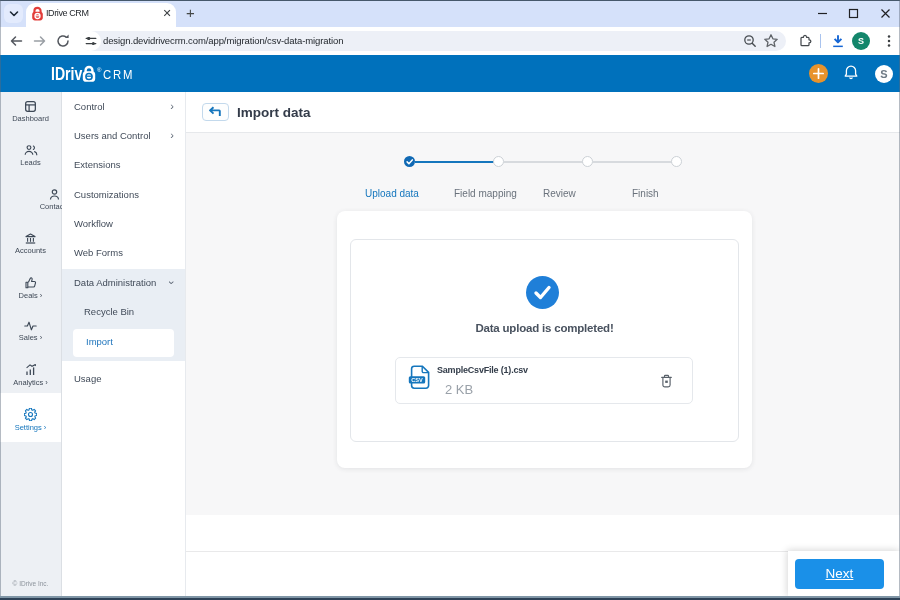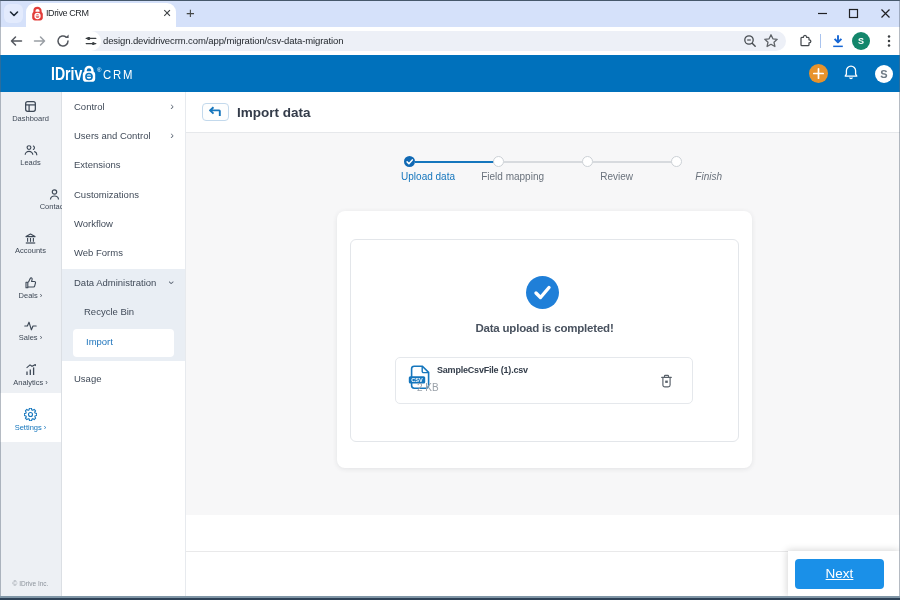--- a/index.html
+++ b/index.html
@@ -36,31 +36,31 @@
 
   
   #mainhdr { left:186px; top:92px; width:714px; height:41px; background:#fff; border-bottom:1px solid #e6e8eb; }
   #backbtn { left:202px; top:103px; width:27px; height:18px; border:1px solid #c3d9ec; border-radius:4px; background:#fdfefe; }
   #pagetitle { left:237px; top:105px; font-size:13.5px; font-weight:bold; color:#333b49; }
   #graybg { left:186px; top:133px; width:714px; height:382px; background:#f7f7f8; }
 
   
   .stepline { position:absolute; top:161px; height:2px; }
   .stepcirc { position:absolute; top:156px; width:11px; height:11px; border-radius:50%; }
-  .steplbl { position:absolute; top:171px; font-size:10px; color:#6a727c; text-align:right; width:90px; }
+  .steplbl { position:absolute; top:188px; font-size:10px; color:#6a727c; text-align:left; width:90px; }
 
   
   #card { left:337px; top:211px; width:415px; height:257px; background:#fff; border-radius:8px; box-shadow:0 1px 5px rgba(40,50,60,0.10); }
   #innercard { left:350px; top:239px; width:389px; height:203px; background:#fff; border:1px solid #e3e6ea; border-radius:6px; }
   #bigcheck { left:526px; top:276px; }
   #donetext { left:350px; top:322px; width:389px; text-align:center; font-size:11.5px; letter-spacing:-0.2px; font-weight:bold; color:#49525f; }
   #filebox { left:395px; top:357px; width:298px; height:47px; background:#fff; border:1px solid #e5e8ec; border-radius:5px; }
   #csvicon { left:408px; top:365px; }
   #fname { left:437px; top:365px; font-size:9px; letter-spacing:-0.2px; font-weight:bold; color:#333d4a; }
-  #fsize { left:417px; top:382px; font-size:10px; color:#9aa1a9; }
+  #fsize { left:445px; top:382px; font-size:13px; color:#9aa1a9; }
   #trash { left:660px; top:374px; }
 
   
   #footline { left:186px; top:551px; width:714px; height:1px; background:#e9e9ea; }
   #nextpanel { left:788px; top:551px; width:112px; height:46px; background:#fff; box-shadow:-1px -1px 7px rgba(0,0,0,0.16); }
   #nextbtn { left:795px; top:559px; width:89px; height:30px; background:#1a90e8; border-radius:4px; color:#fff; font-size:13.5px; text-align:center; line-height:30px;text-decoration:underline; }
 
   #bottomstrip1 { left:0; top:596px; width:900px; height:2px; background:#8096a6; }
   #bottomstrip2 { left:0; top:598px; width:900px; height:2px; background:#2e4257; }
 
@@ -274,21 +274,21 @@
     <svg width="11" height="11" viewBox="0 0 11 11" style="display:block;">
       <path d="M3.1 5.9 L4.9 7.7 L8.3 3.9" stroke="#fff" stroke-width="1.5" fill="none" stroke-linecap="round" stroke-linejoin="round"></path>
     </svg>
   </div>
   <div class="abs stepcirc" style="left:493px; background:#fff; border:1.5px solid #ccd1d6;"></div>
   <div class="abs stepcirc" style="left:582px; background:#fff; border:1.5px solid #ccd1d6;"></div>
   <div class="abs stepcirc" style="left:671px; background:#fff; border:1.5px solid #ccd1d6;"></div>
   <div class="abs steplbl" style="left:365px; color:#1576bd;">Upload data</div>
   <div class="abs steplbl" style="left:454px;">Field mapping</div>
   <div class="abs steplbl" style="left:543px;">Review</div>
-  <div class="abs steplbl" style="left:632px;font-style:italic;">Finish</div>
+  <div class="abs steplbl" style="left:632px;">Finish</div>
 
   <div class="abs" id="card"></div>
   <div class="abs" id="innercard"></div>
   <div class="abs" id="bigcheck">
     <svg width="33" height="33" viewBox="0 0 33 33">
       <circle cx="16.5" cy="16.5" r="16.5" fill="#1f7fd8"></circle>
       <path d="M10 17 L14.5 21.5 L23 11.5" stroke="#fff" stroke-width="3.4" fill="none" stroke-linecap="round" stroke-linejoin="round"></path>
     </svg>
   </div>
   <div class="abs" id="donetext">Data upload is completed!</div>

